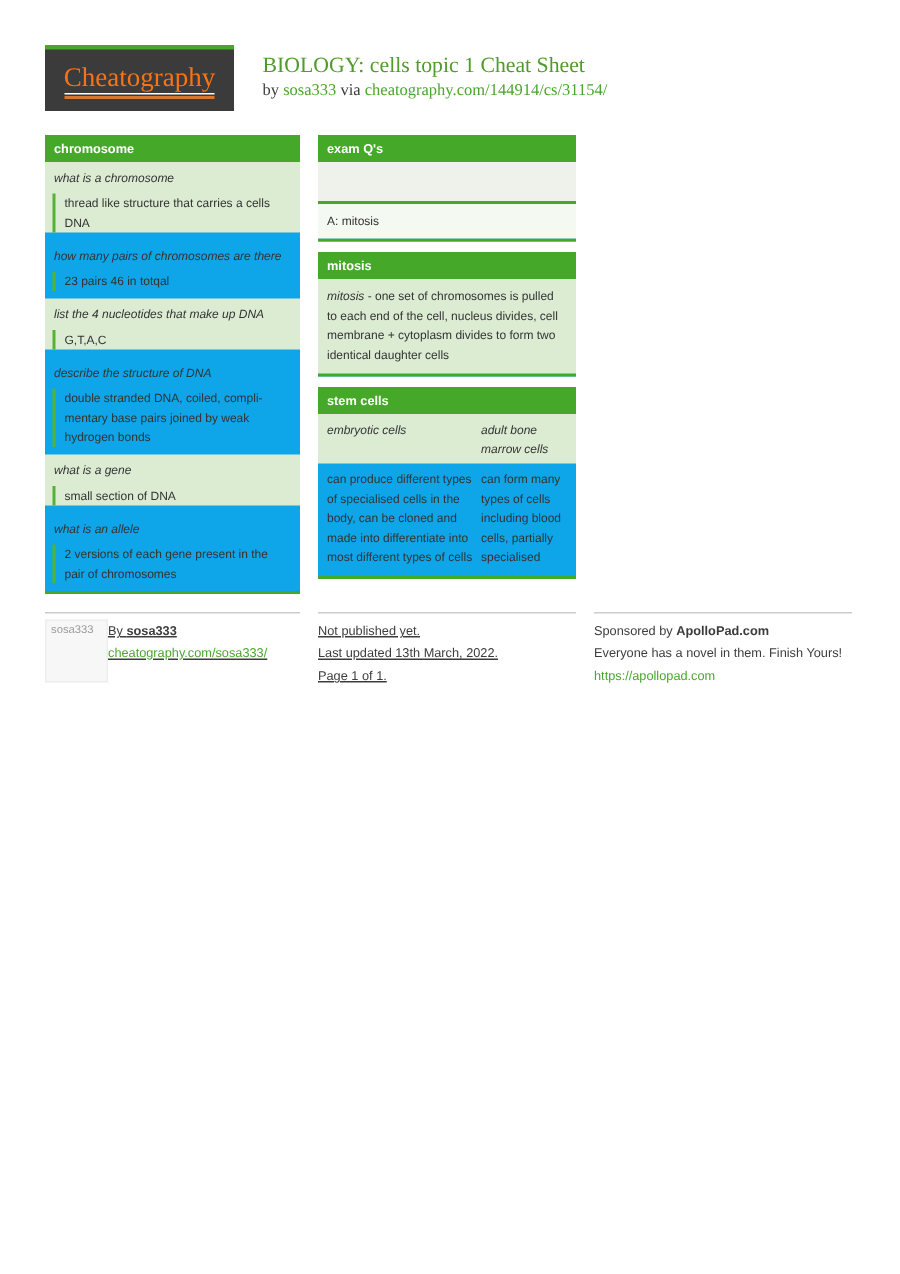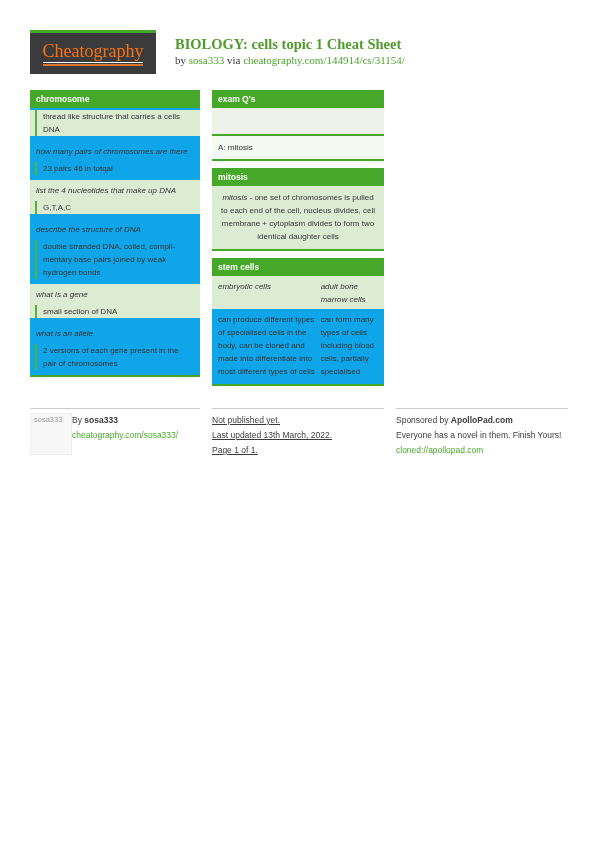--- a/index.html
+++ b/index.html
@@ -16,21 +16,21 @@
   }
   #logo .logo-word {
     font-family:"Liberation Serif", serif; color:#f97316; font-size:18px;
     border-bottom:2px solid #d9782d; padding-bottom:2px;
   }
   #logo .logo-word span {
     border-bottom:1px solid #ffffff; padding-bottom:1px;
   }
   #page-title {
     position:absolute; left:175px; top:36px; width:400px;
-    font-family:"Liberation Serif", serif; font-weight:bold;
+    font-family:"Liberation Serif", serif; font-weight:normal;
     font-size:14.5px; color:#4f9b2c;
   }
   #byline {
     position:absolute; left:175px; top:54px; width:400px;
     font-family:"Liberation Serif", serif; font-size:11px; color:#3c3c3c;
   }
   #byline a { color:#4aa62c; text-decoration:none; }
 
   
   .col { position:absolute; top:90px; }
@@ -48,21 +48,21 @@
     margin:2px 6px 5px 5px; padding-left:6px;
     border-left:2px solid #54b335;
   }
 
   
   .empty-row { background:#eef2ea; min-height:26px; }
   .sep { height:2px; background:#46a828; }
   .answer-row { background:#f4f9f1; padding:5px 6px; }
 
   
-  .para-row { background:#dcecd3; padding:5px 6px 6px 6px;text-align:center; }
+  .para-row { background:#dcecd3; padding:5px 6px 6px 6px; }
   .para-row .term { font-style:italic; }
 
   
   .tbl-row { display:flex; gap:5px; padding:0 6px; }
   .tbl-row .c1 { width:63%; }
   .tbl-row .c2 { width:37%; }
   .tbl-head { background:#dcecd3; }
   .tbl-head .cell { font-style:italic; padding:4px 0 3px 0; }
   .tbl-body .cell { padding:4px 0 6px 0; }
 
@@ -73,21 +73,21 @@
   }
   #foot-1 { left:30px;  width:170px; }
   #foot-2 { left:212px; width:172px;text-decoration:underline; }
   #foot-3 { left:396px; width:172px; }
   .foot-col a { color:#4aa62c; text-decoration:none; }
   #avatar {
     float:left; width:42px; height:42px; background:#f7f7f7;
     border:1px solid #eee; box-sizing:border-box;
     font-size:7.5px; color:#9a9a9a; padding:1px 3px; line-height:10px;
   }
-  .foot-text { margin-left:38px; }
+  .foot-text { margin-left:38px;text-decoration:underline; }
   .b { font-weight:bold; }
 </style>
 </head>
 <body>
 
 <div id="page">
 
   <div id="logo">
     <div class="logo-word"><span>Cheatography</span></div>
   </div>
@@ -97,20 +97,21 @@
     <a href="#">sosa333</a>
     <span>via</span>
     <a href="#">cheatography.com/144914/cs/31154/</a>
   </div>
 
   <div id="col-left" class="col">
     <div class="box">
       <div class="box-header">chromosome</div>
 
       <div class="qa-pair shaded">
+        <div class="qa-q">what is a chromosome</div>
         <div class="qa-a">thread like structure that carries a cells DNA</div>
       </div>
       <div class="qa-pair">
         <div class="qa-q">how many pairs of chromosomes are there</div>
         <div class="qa-a">23 pairs 46 in totqal</div>
       </div>
       <div class="qa-pair shaded">
         <div class="qa-q">list the 4 nucleotides that make up DNA</div>
         <div class="qa-a">G,T,A,C</div>
       </div>
@@ -171,16 +172,16 @@
   <div id="foot-2" class="foot-col">
     <span>Not published yet.</span><br>
     <span>Last updated 13th March, 2022.</span><br>
     <span>Page 1 of 1.</span>
   </div>
 
   <div id="foot-3" class="foot-col">
     <span>Sponsored by</span>
     <span class="b">ApolloPad.com</span><br>
     <span>Everyone has a novel in them. Finish Yours!</span><br>
-    <a href="#">cloned://apollopad.com</a>
+    <a href="#">https://apollopad.com</a>
   </div>
 
 </div>
 
 </body></html>

